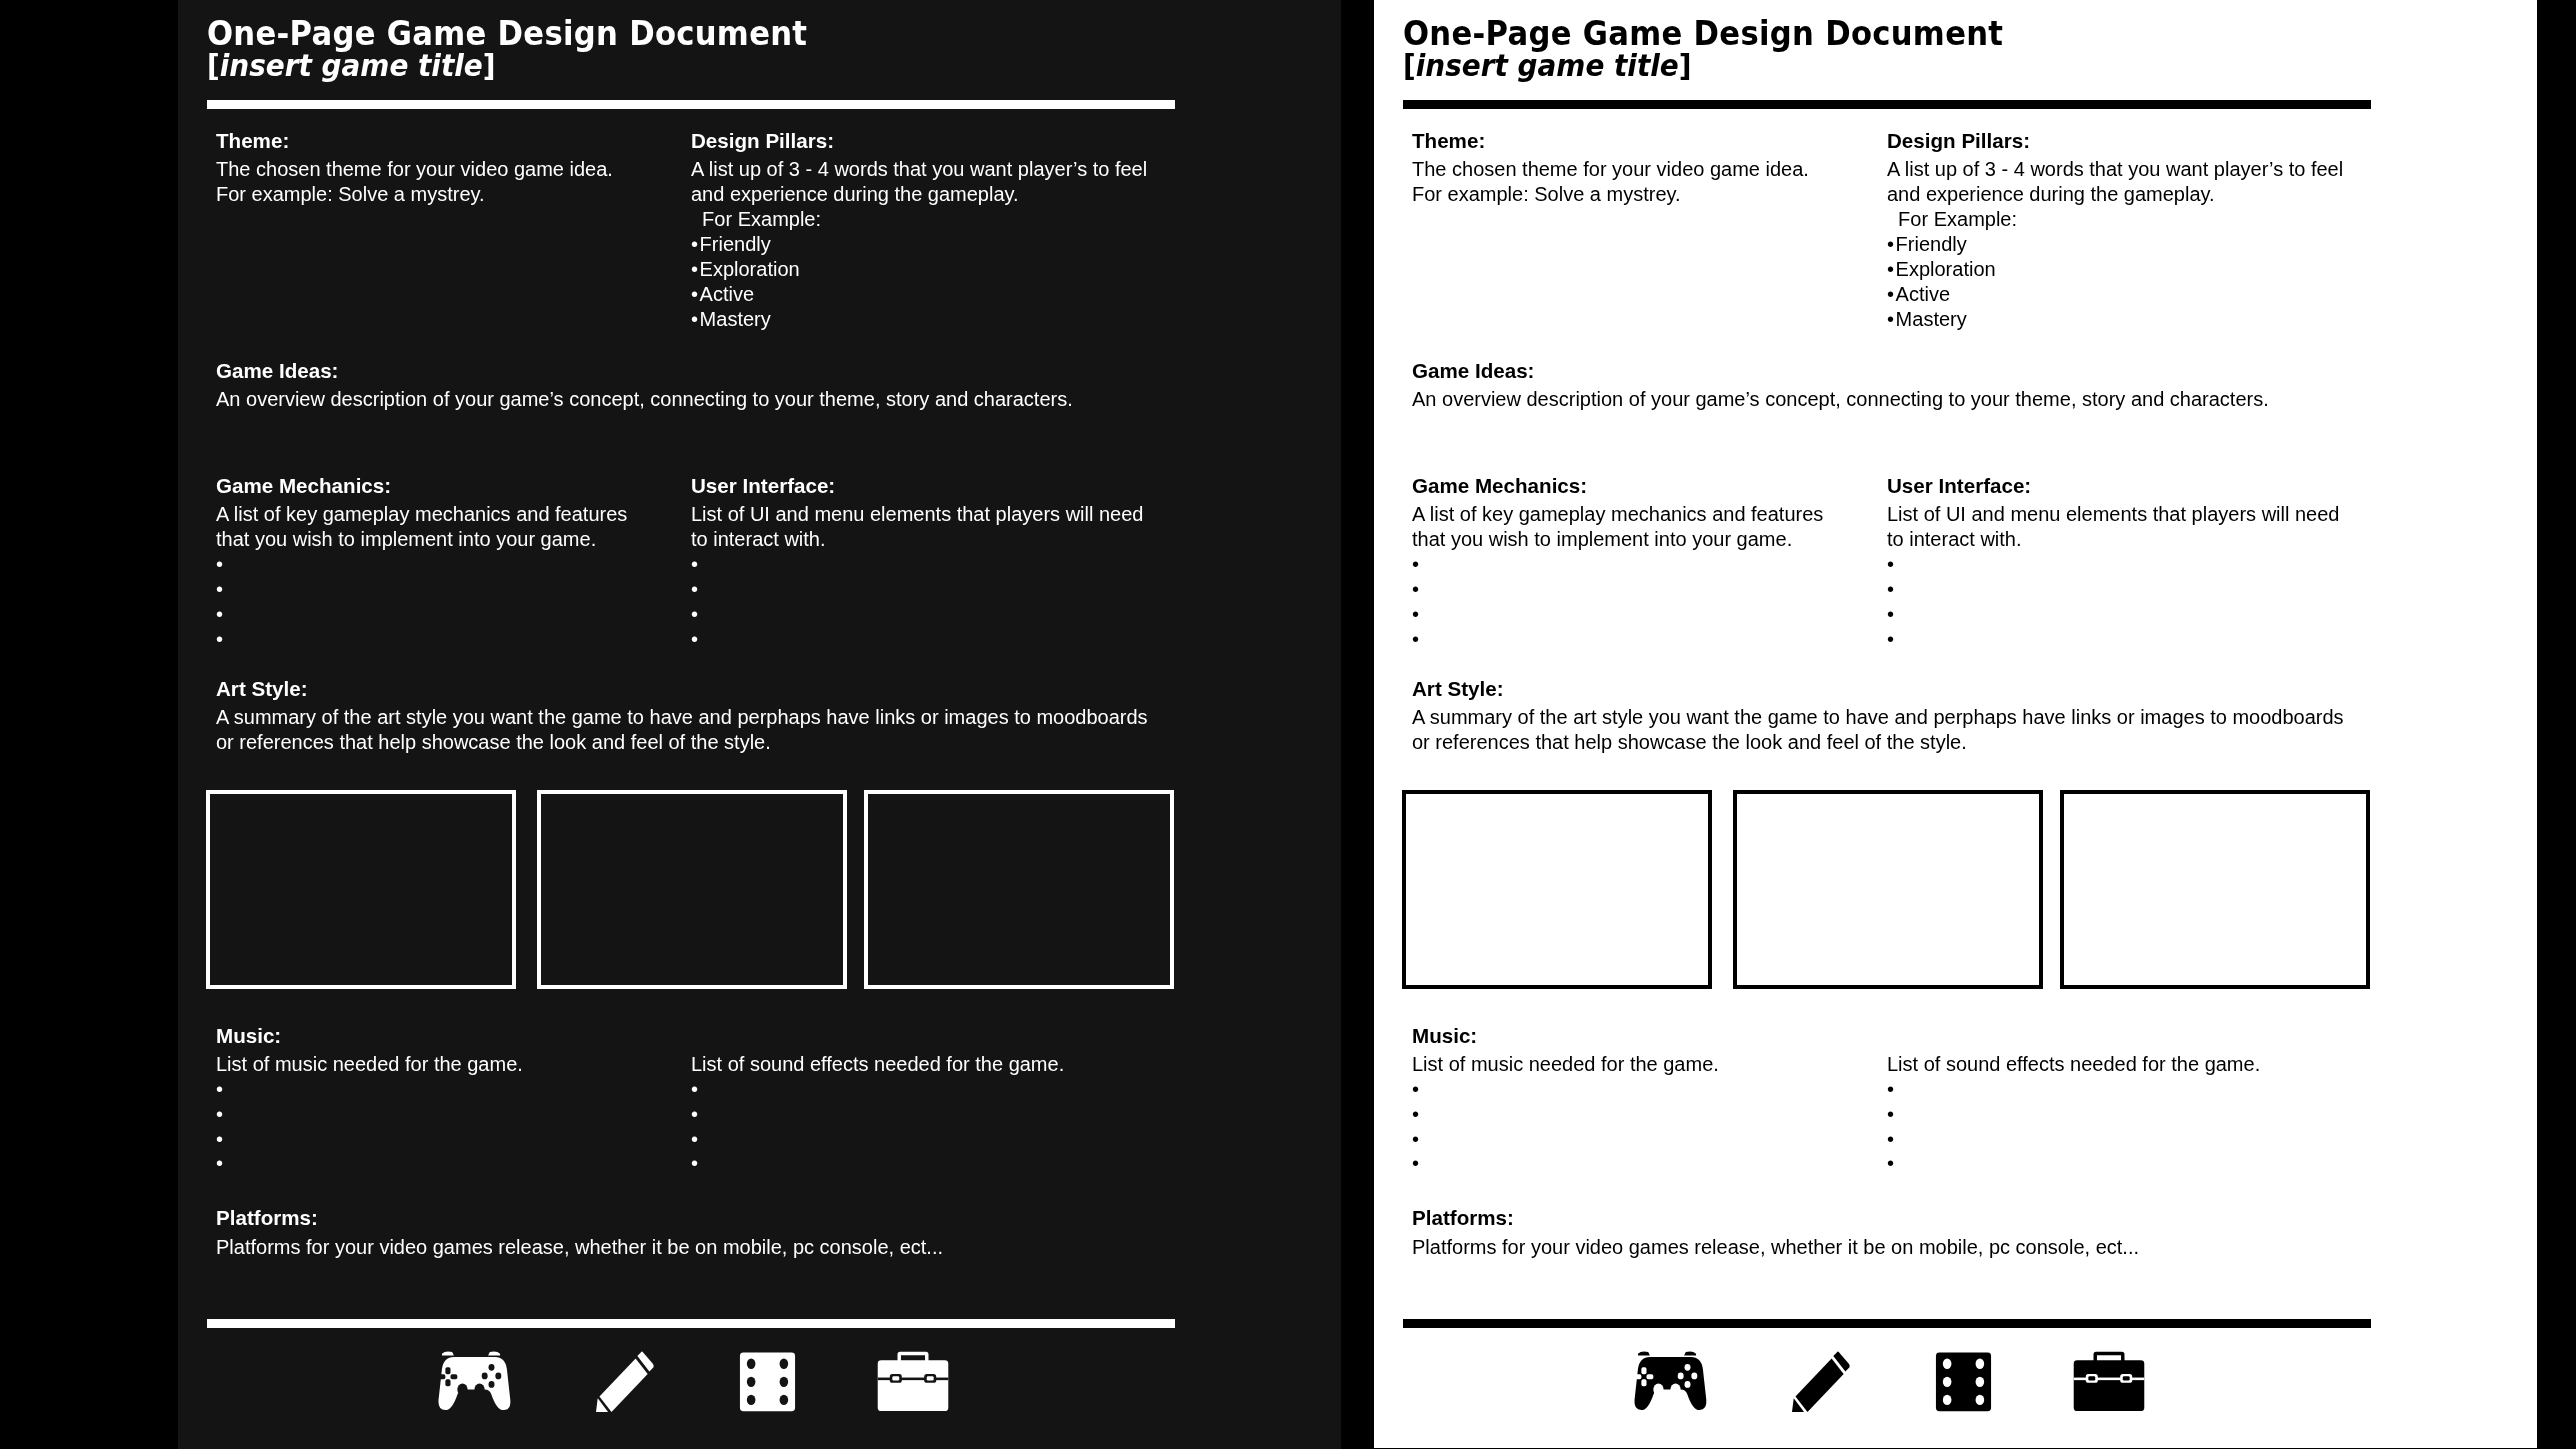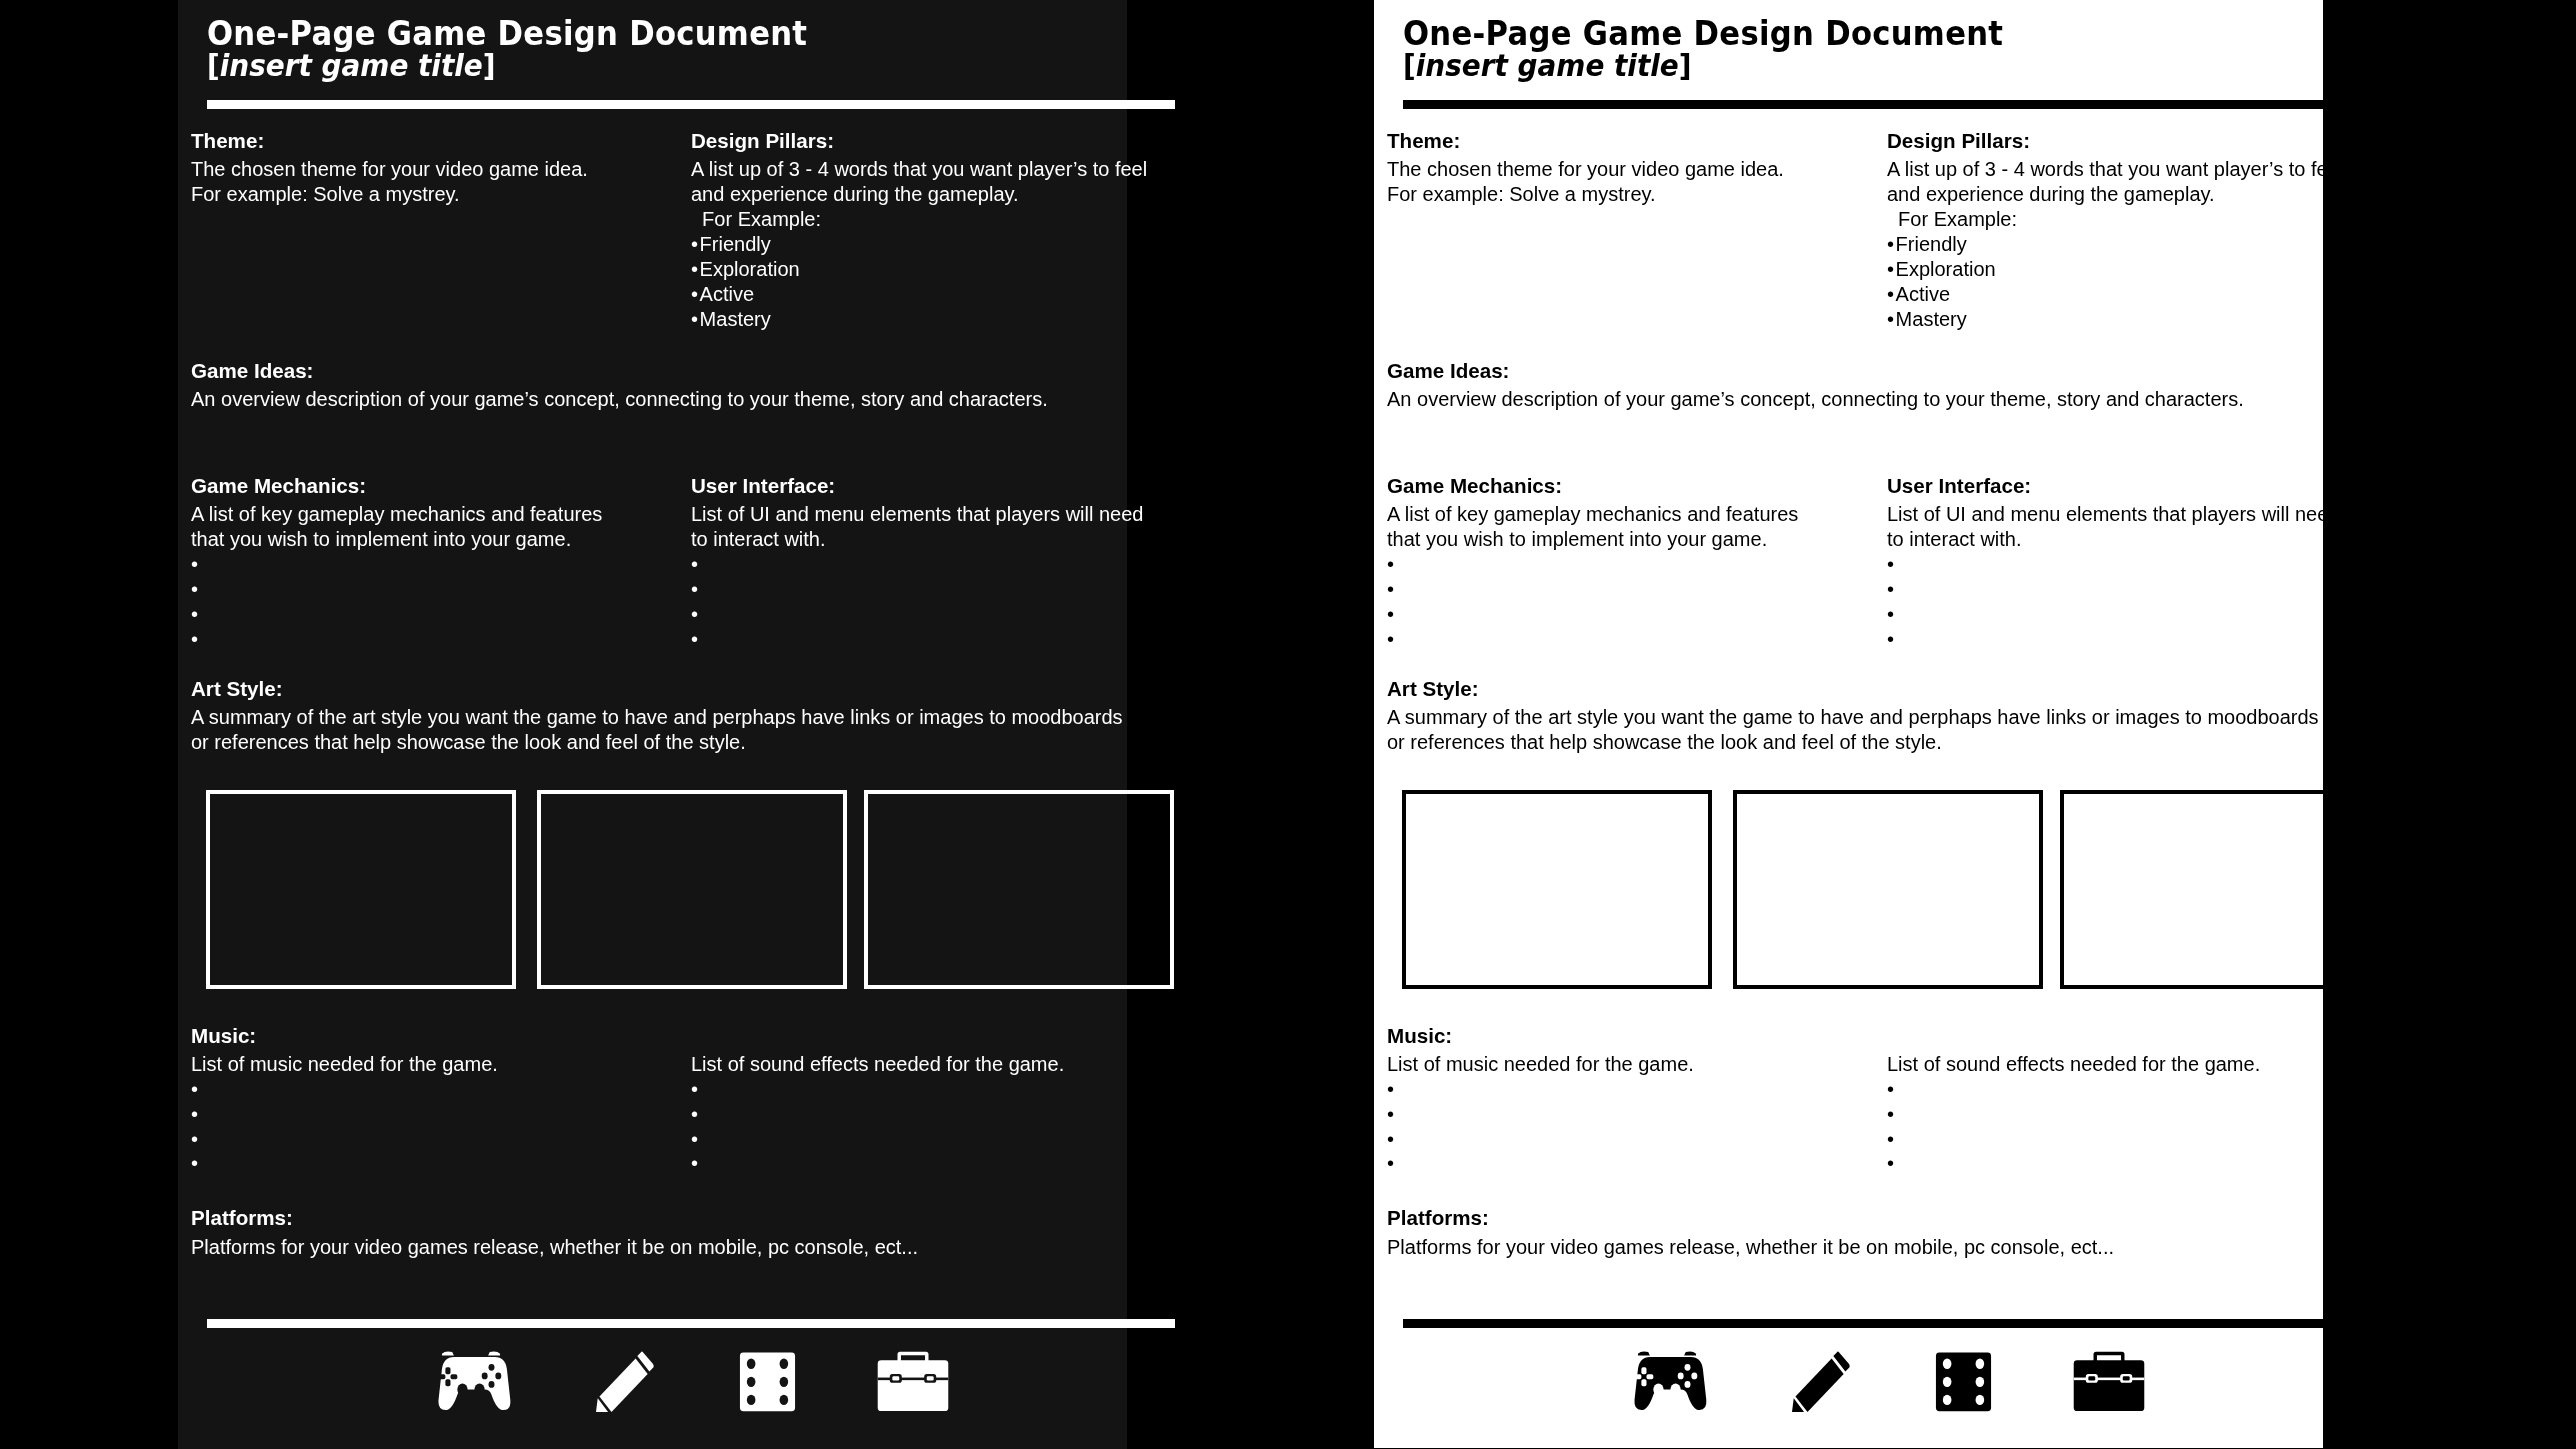--- a/index.html
+++ b/index.html
@@ -1,20 +1,20 @@
 <!DOCTYPE html>
 <html style="font-size:13.7px"><head>
 <meta charset="utf-8">
 <style>
   html, body { margin: 0; padding: 0; }
   body {
     width: 2576px; height: 1449px; background: #000000; position: relative; overflow: hidden;
     font-family: "Liberation Sans", sans-serif;
   }
-  .page { position: absolute; top: 0; width: 949px; height: 1449px; }
+  .page { position: absolute; top: 0; width: 1163px; height: 1449px; }
   .page.dark { left: 178px; background: #141414; color: #ffffff; }
   .page.light { left: 1374px; background: #ffffff; color: #000000; height: 1448px; }
   .page.dark .ink-bg { background: #ffffff; }
   .page.light .ink-bg { background: #000000; }
   .page.dark .ink-border { border-color: #ffffff; }
   .page.light .ink-border { border-color: #000000; }
   .page.dark .ink-fill { fill: #ffffff; }
   .page.light .ink-fill { fill: #000000; }
   .page.dark .hole-fill { fill: #141414; }
   .page.light .hole-fill { fill: #ffffff; }
@@ -28,21 +28,21 @@
     left: 29px; top: 48px; font-size: 31px; font-weight: bold; line-height: 34px;
     font-family: "DejaVu Sans", sans-serif; transform: scaleX(0.9); transform-origin: left top;
   }
   .subtitle .it { font-style: italic; }
   .rule { left: 29px; width: 968px; height: 8.6px; }
   .rule.top { top: 100px; }
   .rule.bottom { top: 1319px; }
 
   .h { font-size: 20.6px; font-weight: bold; line-height: 24px; white-space: nowrap; }
   .t { font-size: 20px; line-height: 25px; white-space: nowrap; }
-  .col1 { left: 13px; }
+  .col1 { left: 38px; }
   .col2 { left: 513px; }
   .bul { font-size: 20px; line-height: 25px; }
   .bul .dot { display: inline-block; width: 8.6px; }
 
   .box { top: 790px; width: 302px; height: 191px; border: 4.3px solid; }
   .box.b1 { left: 28px; }
   .box.b2 { left: 359px; }
   .box.b3 { left: 686px; }
 
   .icon { top: 1350px; height: 62px; }

